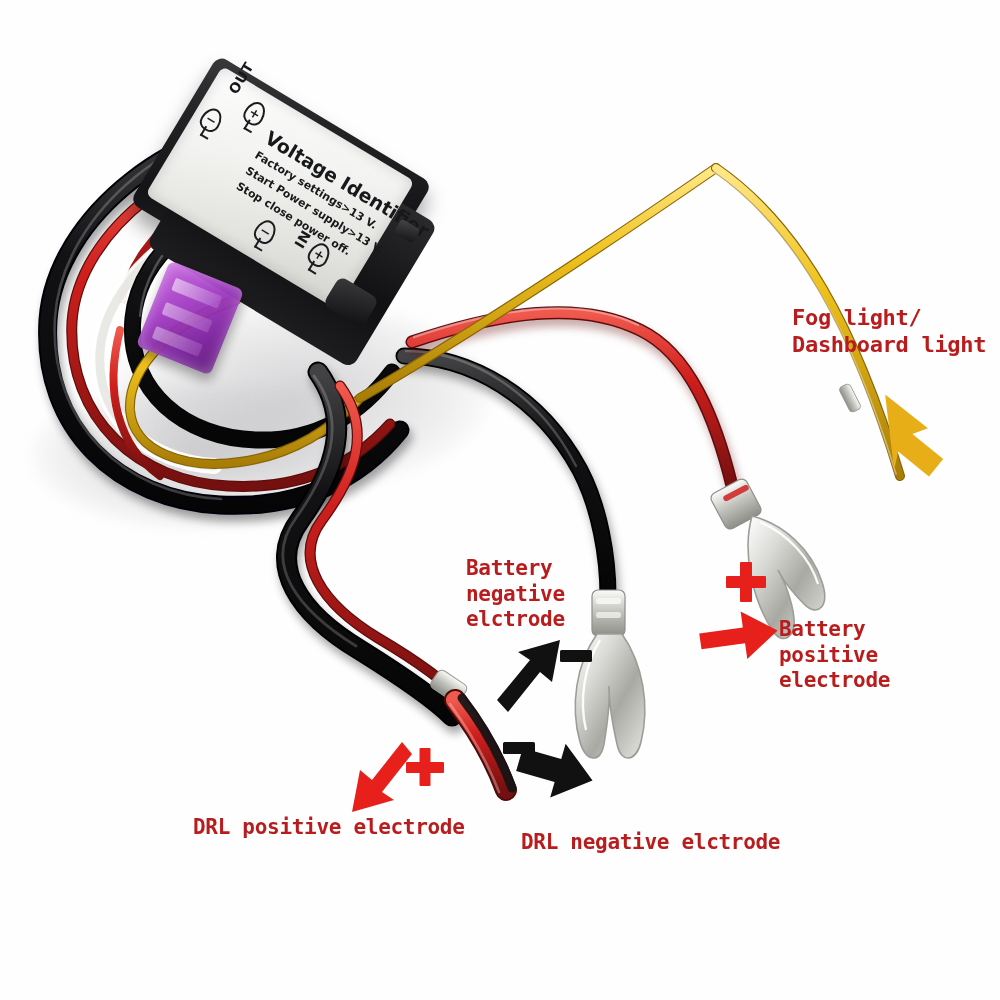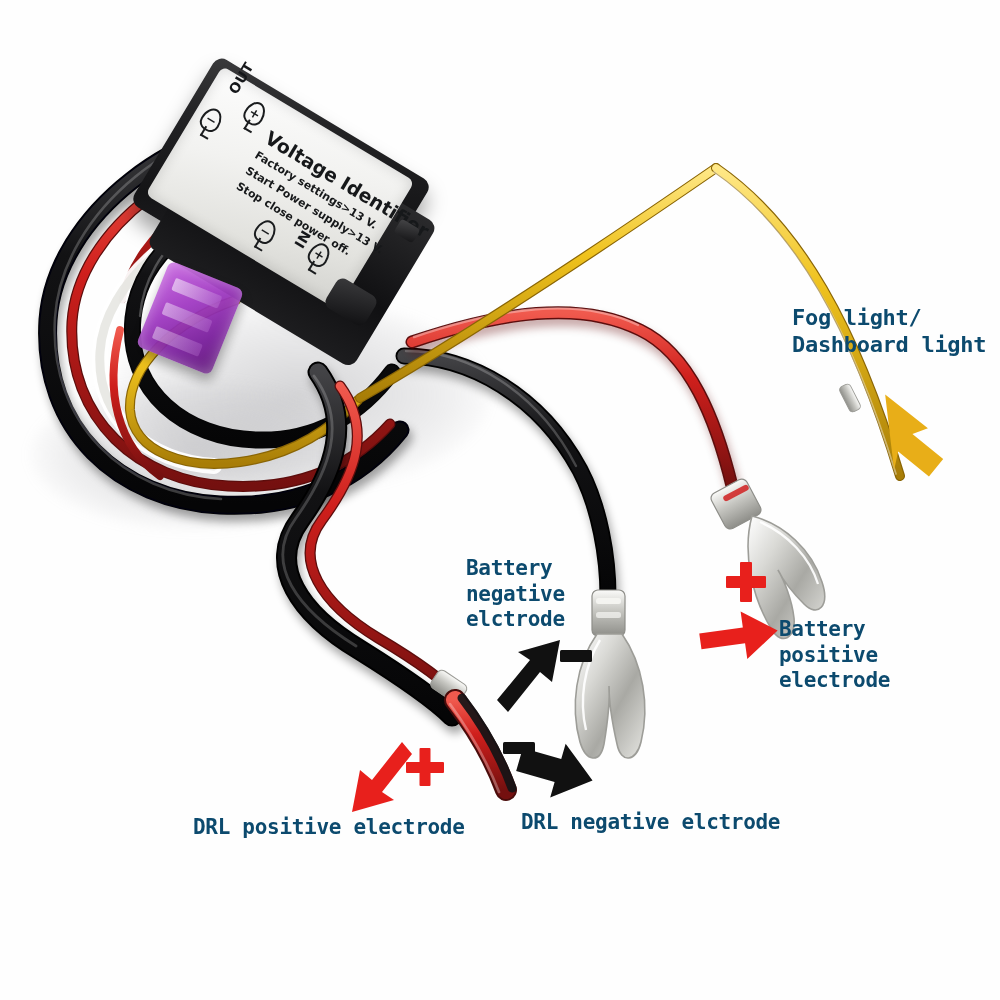--- a/index.html
+++ b/index.html
@@ -13,30 +13,30 @@
     position: relative;
     width: 1000px; height: 1000px;
     background: #fefefe;
   }
 
   
   .label {
     position: absolute;
     font-family: "DejaVu Sans Mono", monospace;
     font-weight: 700;
-    color: #0c4a6e;
+    color: #b91c1c;
     line-height: 1.22;
     white-space: pre-line;
     letter-spacing: -0.3px;
   }
   .lbl-fog       { left: 792px; top: 305px;  font-size: 22px; }
   .lbl-batneg    { left: 466px; top: 556px;  font-size: 21px; text-align: left;}
   .lbl-batpos    { left: 779px; top: 617px;  font-size: 21px; }
   .lbl-drlpos    { left: 193px; top: 815px;  font-size: 21px; text-align: right; }
-  .lbl-drlneg    { left: 521px; top: 810px;  font-size: 21px; text-align: right; }
+  .lbl-drlneg    { left: 521px; top: 830px;  font-size: 21px; text-align: right; }
 
   .shadow-soft {
     position:absolute;
     border-radius:50%;
     background: radial-gradient(ellipse at center, rgba(150,150,155,0.40) 0%, rgba(160,160,165,0.16) 55%, rgba(255,255,255,0) 76%);
     filter: blur(6px);
     pointer-events:none;
   }
 
   

